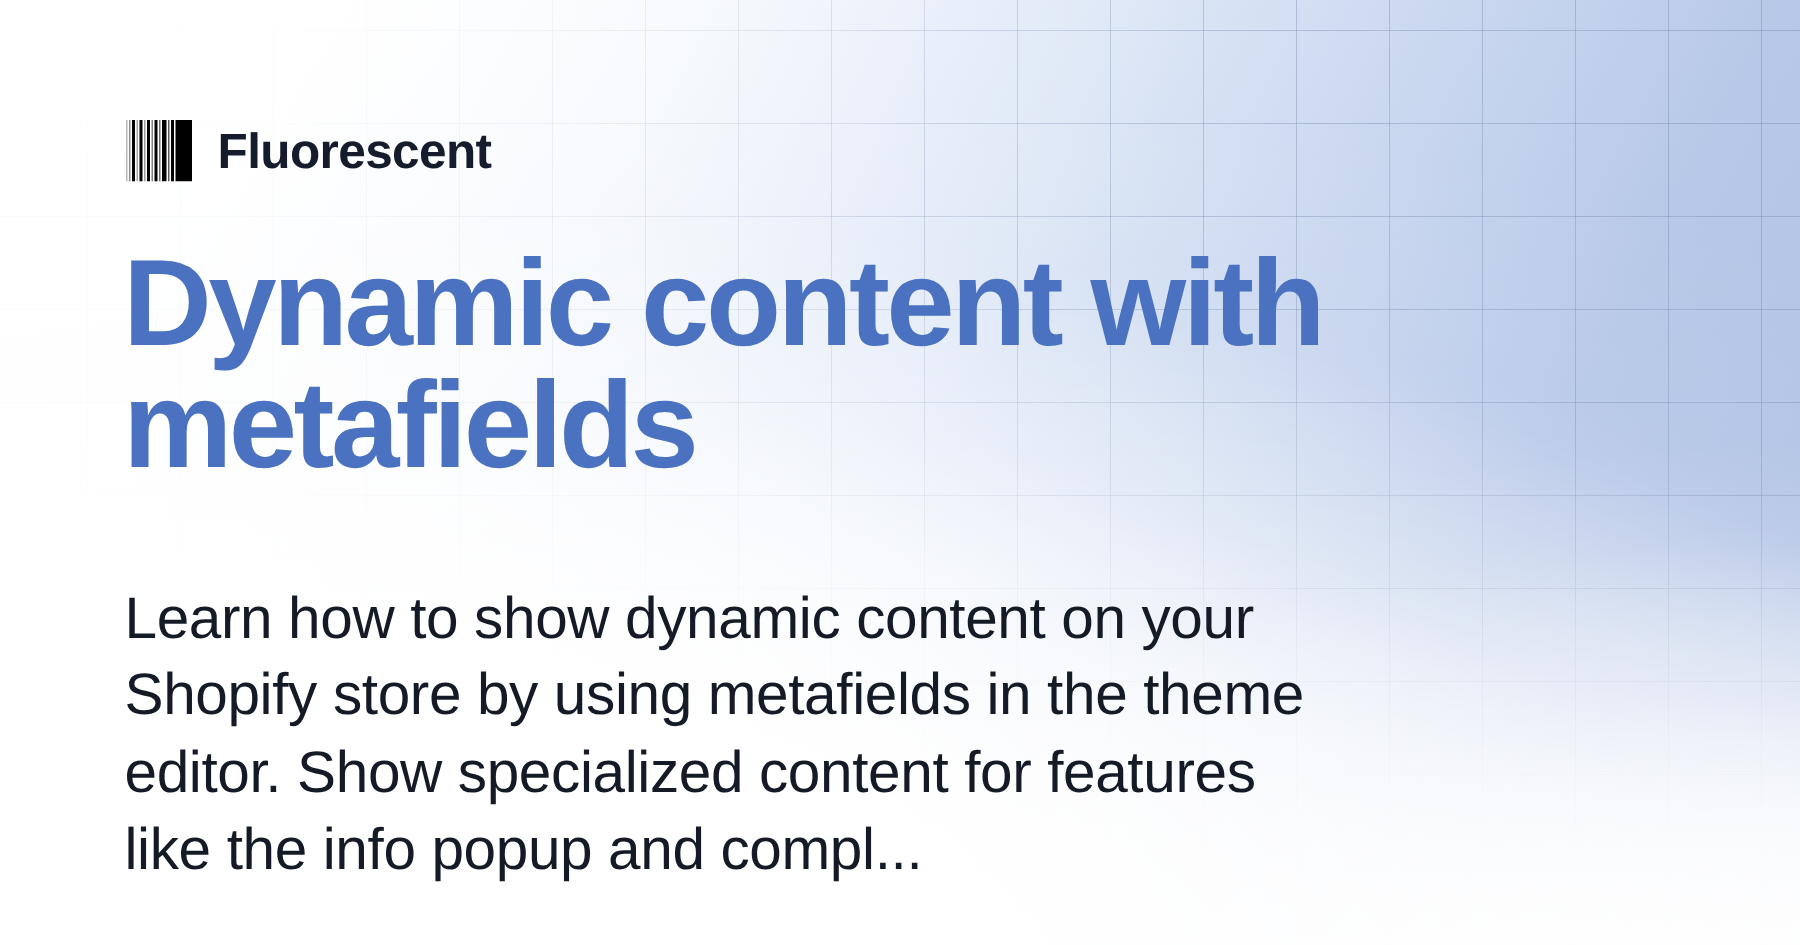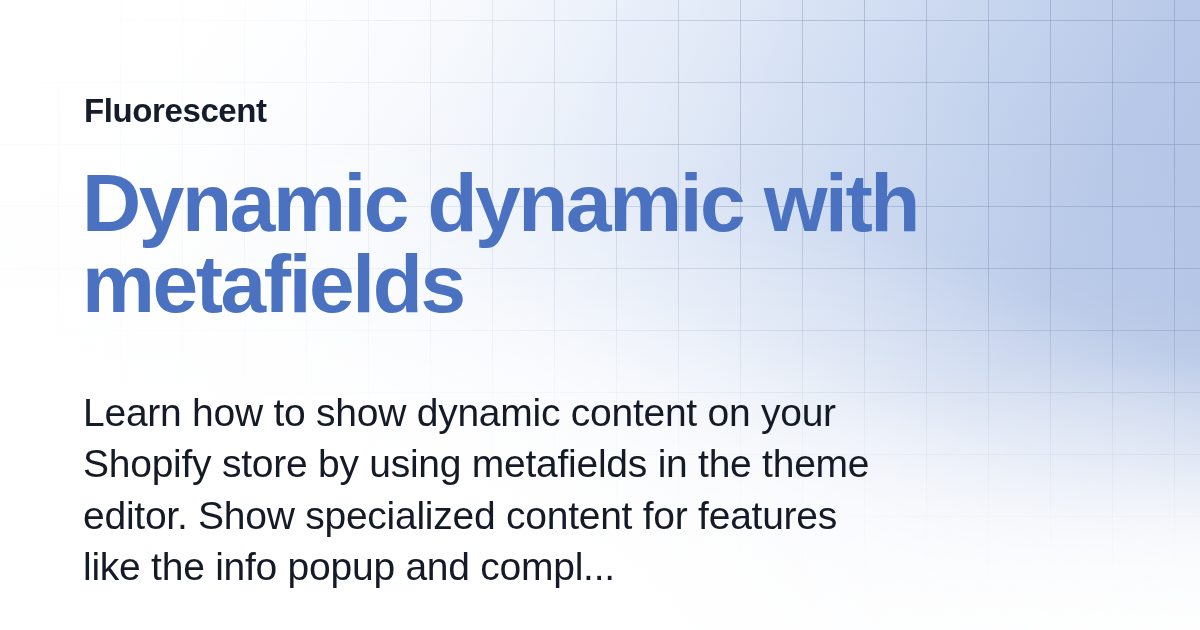--- a/index.html
+++ b/index.html
@@ -125,21 +125,20 @@
   }
 
   .brand {
     position: absolute;
     left: 84px;
     top: 77px;
     display: flex;
     align-items: center;
     gap: 17px;
     height: 46px;
-    flex-direction: column;
   }
   .brand-mark {
     display: block;
     width: 44px;
     height: 41px;
   }
   .brand-name {
     font-size: 33px;
     font-weight: bold;
     letter-spacing: -0.4px;
@@ -203,18 +202,18 @@
             <rect x="22" y="0" width="1" height="41" fill="#6e6e6e"></rect>
             <rect x="24" y="0" width="3" height="41" fill="#000000"></rect>
             <rect x="28" y="0" width="1" height="41" fill="#5a5a5a"></rect>
             <rect x="30" y="0" width="2" height="41" fill="#000000"></rect>
             <rect x="33" y="0" width="11" height="41" fill="#000000"></rect>
           </g>
       </svg>
       <span class="brand-name">Fluorescent</span>
     </div>
 
-    <h1 class="headline">Dynamic dynamic with metafields</h1>
+    <h1 class="headline">Dynamic content with metafields</h1>
 
     <p class="summary">Learn how to show dynamic content on your Shopify store by using metafields in the theme editor. Show specialized content for features like the info popup and compl...</p>
 
   </div>
 </div>
 
 </body></html>

